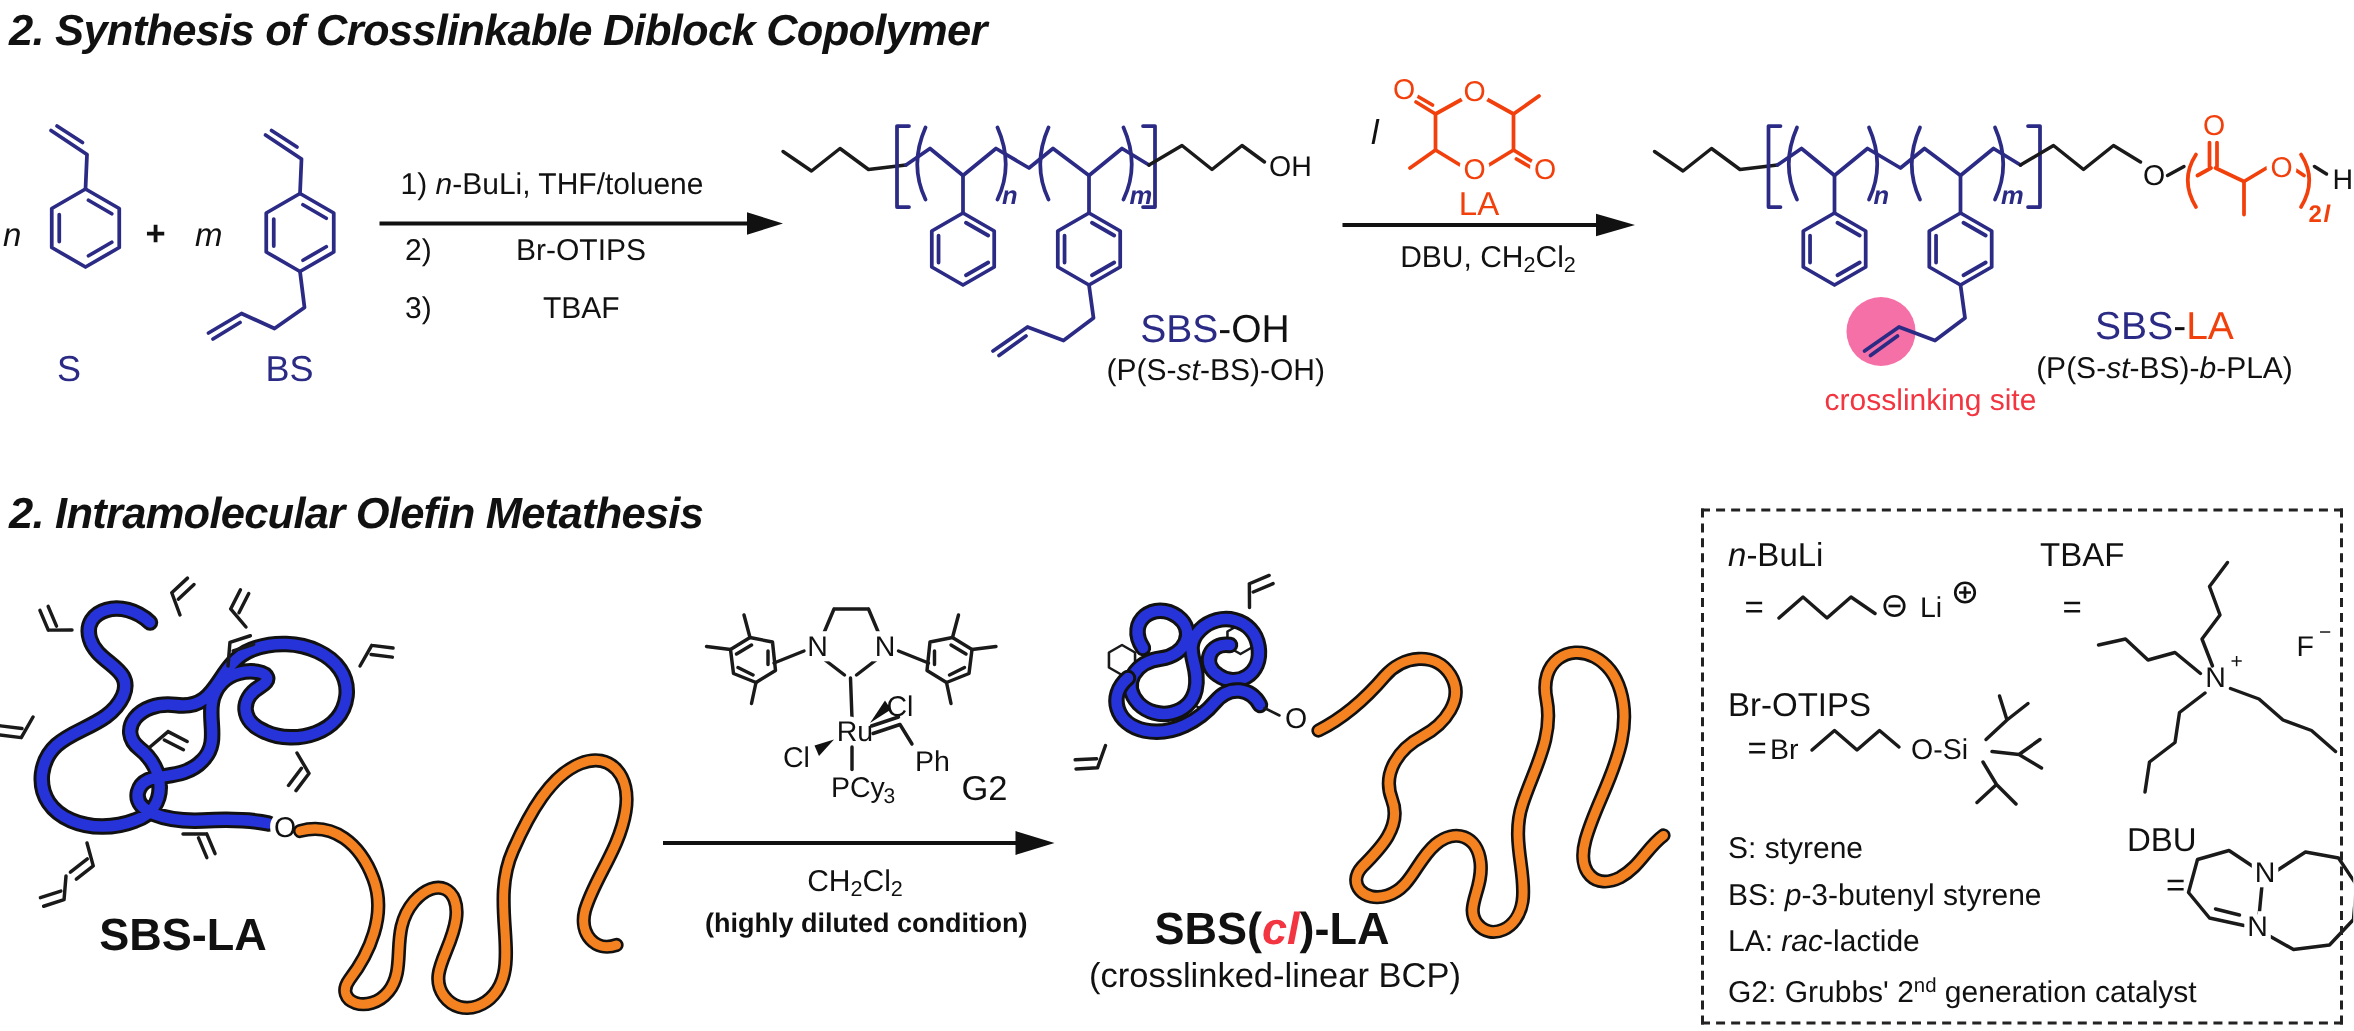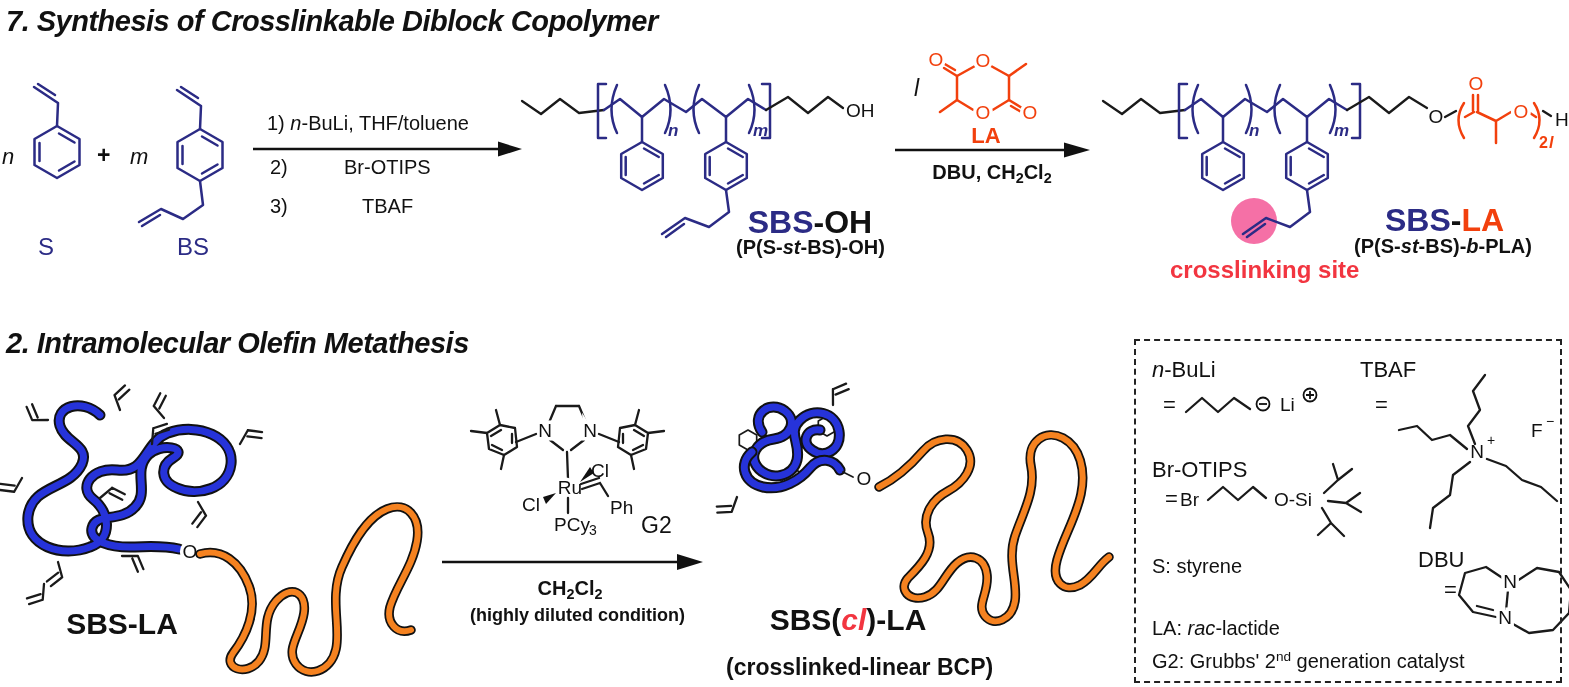--- a/index.html
+++ b/index.html
@@ -3,25 +3,25 @@
 <meta charset="utf-8">
 <style>
   html,body{margin:0;padding:0;background:#fff;}
   #canvas{position:relative;width:1569px;height:687px;background:#ffffff;overflow:hidden;
           font-family:"Liberation Sans", sans-serif;color:#111;}
   svg{position:absolute;left:0;top:0;}
   .t{position:absolute;white-space:nowrap;line-height:1.05;}
   .title{font-size:29px;font-weight:bold;font-style:italic;letter-spacing:-0.5px;}
   .c20{font-size:20px;}
   .lbl24{font-size:24px;}
-  .lbl26{font-size:32px;}
+  .lbl26{font-size:26px;}
   .lbl21{font-size:20px;}
   .big-bold{font-size:30px;font-weight:bold;}
   .sub-cap{font-size:23px;}
-  .ctr{text-align:center;font-weight:bold;}
+  .ctr{text-align:center;}
   .nv{color:#2b2b85;}
   .ror{color:#f2400d;}
   .red{color:#f23540;}
   .it{font-style:italic;}
   .b{font-weight:bold;}
   .ss{font-size:0.72em;vertical-align:-0.25em;}
   .sp{font-size:0.68em;vertical-align:0.5em;}
   
   .bk{stroke:#1a1a1a;stroke-width:2.3;fill:none;stroke-linecap:round;stroke-linejoin:round;}
   .bkt{stroke:#1a1a1a;stroke-width:1.7;fill:none;stroke-linecap:round;stroke-linejoin:round;}
@@ -235,62 +235,63 @@
     <g>
       <path class="bk" d="M1504,579 L1486,567 L1465,573 L1459,595 L1473,612 L1496,617"></path>
       <path class="bk" d="M1477,606 L1493,610"></path>
       <path class="bk" d="M1508,590 L1506,611"></path>
       <path class="bk" d="M1517,581 L1537,568 L1559,572 L1571,590 L1569,613 L1553,630 L1529,633 L1513,624"></path>
       <text class="atomn halo" x="1510" y="588" text-anchor="middle">N</text>
       <text class="atomn halo" x="1505" y="624" text-anchor="middle">N</text>
     </g>
   </svg>
 
-  <div class="t title" style="left:6px;top:6px;">7. Synthesis of Crosslinkable Diblock Copolymer</div>
+  <div class="t title" style="left:6px;top:6px;">2. Synthesis of Crosslinkable Diblock Copolymer</div>
 
   <div class="t it" style="left:2px;top:145px;font-size:22px;">n</div>
   <div class="t b" style="left:97px;top:143px;font-size:23px;">+</div>
   <div class="t it" style="left:130px;top:145px;font-size:22px;">m</div>
   <div class="t lbl24 nv" style="left:38px;top:234px;">S</div>
   <div class="t lbl24 nv" style="left:177px;top:234px;">BS</div>
 
   <div class="t c20" style="left:267px;top:113px;"><span>1) </span><span class="it">n</span><span>-BuLi, THF/toluene</span></div>
   <div class="t c20" style="left:270px;top:157px;">2)</div>
   <div class="t c20" style="left:344px;top:157px;">Br-OTIPS</div>
   <div class="t c20" style="left:270px;top:196px;">3)</div>
   <div class="t c20" style="left:362px;top:196px;">TBAF</div>
 
   <div class="t lbl26 ctr" style="left:730px;top:206px;width:160px;"><span class="nv">SBS</span><span>-OH</span></div>
   <div class="t lbl21 ctr" style="left:708px;top:237px;width:205px;"><span>(P(S-</span><span class="it">st</span><span>-BS)-OH)</span></div>
 
   <div class="t it" style="left:914px;top:76px;font-size:23px;">l</div>
   <div class="t ror ctr" style="left:961px;top:124px;width:50px;font-size:22px;">LA</div>
   <div class="t c20 ctr" style="left:917px;top:162px;width:150px;"><span>DBU, CH</span><span class="ss">2</span><span>Cl</span><span class="ss">2</span></div>
 
-  <div class="t red ctr" style="left:1170px;top:257px;width:170px;font-size:24px;">crosslinking site</div>
+  <div class="t red ctr" style="left:1202px;top:257px;width:170px;font-size:20px;">crosslinking site</div>
   <div class="t lbl26 ctr" style="left:1385px;top:204px;width:116px;"><span class="nv">SBS</span><span>-</span><span class="ror">LA</span></div>
   <div class="t lbl21 ctr" style="left:1340px;top:236px;width:206px;"><span>(P(S-</span><span class="it">st</span><span>-BS)-</span><span class="it">b</span><span>-PLA)</span></div>
 
   <div class="t title" style="left:6px;top:328px;">2. Intramolecular Olefin Metathesis</div>
 
   <div class="t big-bold ctr" style="left:32px;top:608px;width:180px;">SBS-LA</div>
 
   <div class="t" style="left:641px;top:513px;font-size:23px;">G2</div>
   <div class="t lbl21 ctr" style="left:515px;top:578px;width:110px;"><span>CH</span><span class="ss">2</span><span>Cl</span><span class="ss">2</span></div>
   <div class="t b ctr" style="left:430px;top:606px;width:295px;font-size:18px;">(highly diluted condition)</div>
 
   <div class="t big-bold ctr" style="left:738px;top:604px;width:220px;"><span>SBS(</span><span class="red it">cl</span><span>)-LA</span></div>
-  <div class="t sub-cap ctr" style="left:726px;top:655px;width:245px;">(crosslinked-linear BCP)</div>
+  <div class="t sub-cap ctr" style="left:726px;top:638px;width:245px;">(crosslinked-linear BCP)</div>
 
   <div id="legend-box"></div>
   <div class="t" style="left:1152px;top:358px;font-size:22px;"><span class="it">n</span><span>-BuLi</span></div>
   <div class="t" style="left:1163px;top:393px;font-size:22px;">=</div>
   <div class="t" style="left:1360px;top:358px;font-size:22px;">TBAF</div>
   <div class="t" style="left:1375px;top:393px;font-size:22px;">=</div>
   <div class="t" style="left:1152px;top:458px;font-size:22px;">Br-OTIPS</div>
   <div class="t" style="left:1165px;top:487px;font-size:22px;">=</div>
   <div class="t" style="left:1418px;top:548px;font-size:22px;">DBU</div>
   <div class="t" style="left:1444px;top:578px;font-size:22px;">=</div>
   <div class="t lbl21" style="left:1152px;top:556px;">S: styrene</div>
+  <div class="t lbl21" style="left:1152px;top:587px;"><span>BS: </span><span class="it">p</span><span>-3-butenyl styrene</span></div>
   <div class="t lbl21" style="left:1152px;top:618px;"><span>LA: </span><span class="it">rac</span><span>-lactide</span></div>
   <div class="t lbl21" style="left:1152px;top:650px;"><span>G2: Grubbs' 2</span><span class="sp">nd</span><span> generation catalyst</span></div>
 
 </div>
 
 </body></html>

